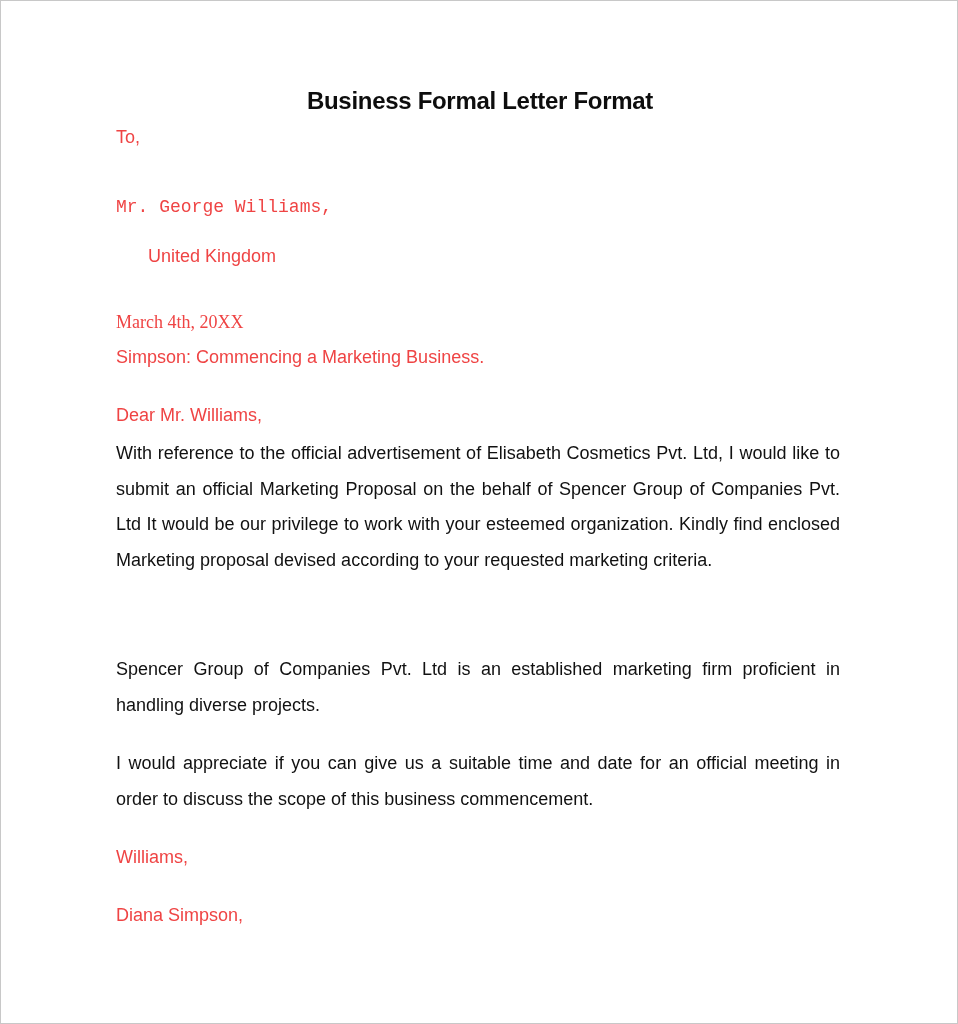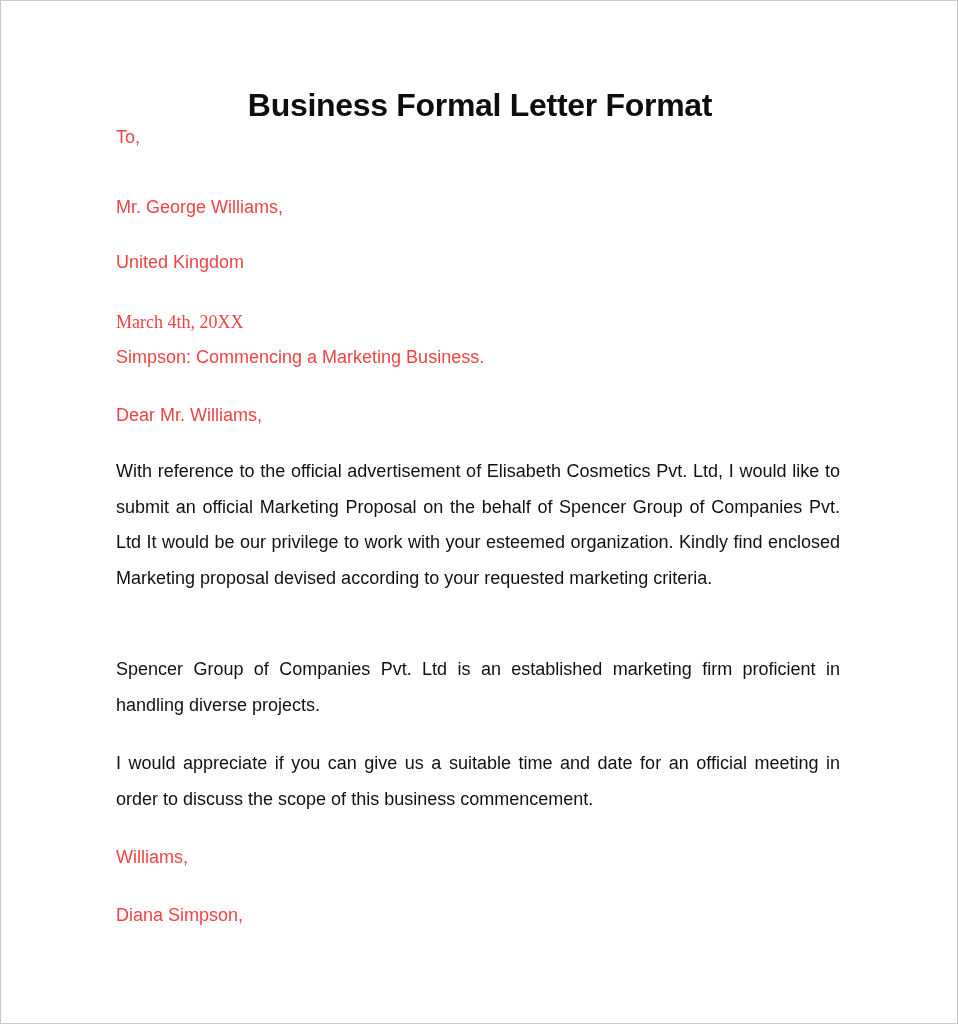--- a/index.html
+++ b/index.html
@@ -23,21 +23,21 @@
       height: 1022px;
       border: 1px solid #c8c8c8;
       background: #ffffff;
     }
     .title {
       position: absolute;
       left: 0;
       width: 958px;
       top: 86px;
       text-align: center;
-      font-size: 32px;
+      font-size: 24px;
       font-weight: bold;
       letter-spacing: -0.3px;
       color: #0d0d0d;
     }
     .line {
       position: absolute;
       left: 115px;
       font-size: 18px;
       white-space: nowrap;
       color: #ef4444;
@@ -53,25 +53,25 @@
       color: #111111;
     }
   </style>
 </head>
 <body>
 
 <div class="page">
   <div class="title">Business Formal Letter Format</div>
 
   <div class="line" style="top:126px;">To,</div>
-  <div class="line" style="top:196px;">Mr. George Williams,</div>
-  <div class="line" style="top:251px;">United Kingdom</div>
+  <div class="line" style="top:196px;font-family:Liberation Mono, monospace;">Mr. George Williams,</div>
+  <div class="line" style="top:245px;margin-left:32px;">United Kingdom</div>
   <div class="line" style="top:311px;font-family:Liberation Serif, serif;">March 4th, 20XX</div>
   <div class="line" style="top:346px;">Simpson: Commencing a Marketing Business.</div>
   <div class="line" style="top:404px;">Dear Mr. Williams,</div>
 
-  <div class="para" style="top:453px;">With reference to the official advertisement of Elisabeth Cosmetics Pvt. Ltd, I would like to submit an official Marketing Proposal on the behalf of Spencer Group of Companies Pvt. Ltd It would be our privilege to work with your esteemed organization. Kindly find enclosed Marketing proposal devised according to your requested marketing criteria.</div>
+  <div class="para" style="top:435px;">With reference to the official advertisement of Elisabeth Cosmetics Pvt. Ltd, I would like to submit an official Marketing Proposal on the behalf of Spencer Group of Companies Pvt. Ltd It would be our privilege to work with your esteemed organization. Kindly find enclosed Marketing proposal devised according to your requested marketing criteria.</div>
   <div class="para" style="top:651px;">Spencer Group of Companies Pvt. Ltd is an established marketing firm proficient in handling diverse projects.</div>
   <div class="para" style="top:745px;">I would appreciate if you can give us a suitable time and date for an official meeting in order to discuss the scope of this business commencement.</div>
 
   <div class="line" style="top:846px;">Williams,</div>
   <div class="line" style="top:904px;">Diana Simpson,</div>
 </div>
 
 </body></html>

